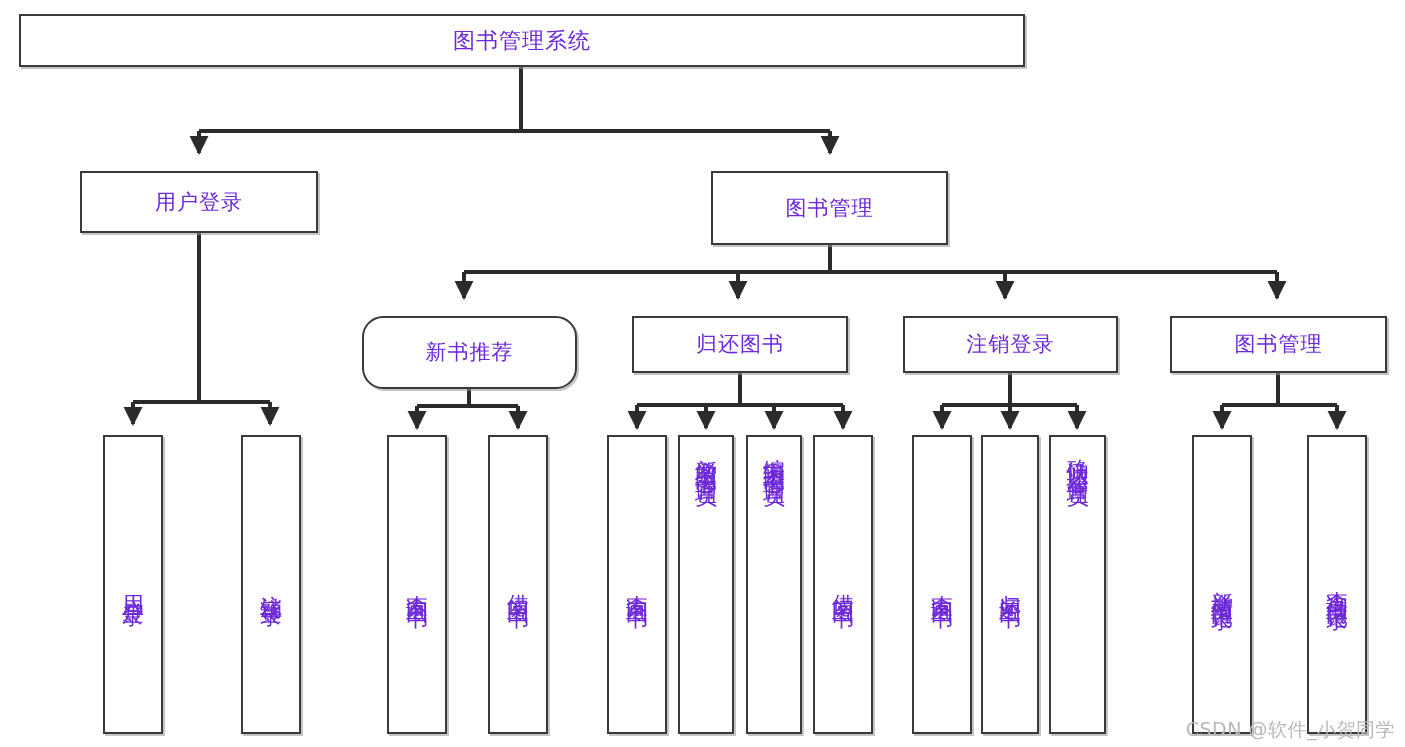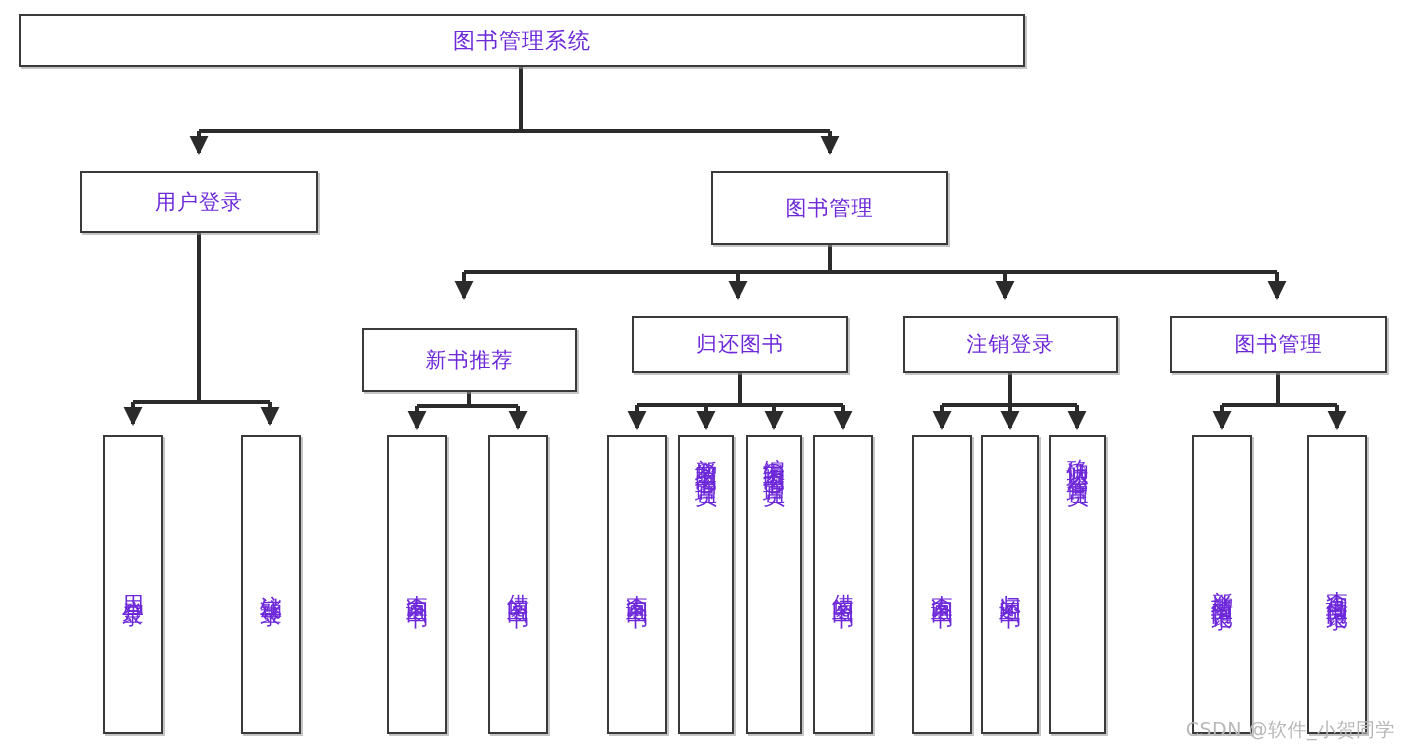--- a/index.html
+++ b/index.html
@@ -138,21 +138,21 @@
     <span class="label">图书管理系统</span>
   </div>
 
   <div class="node lvl2" style="left:80px; top:171px; width:238px; height:62px;">
     <span class="label">用户登录</span>
   </div>
   <div class="node lvl2" style="left:711px; top:171px; width:237px; height:74px;">
     <span class="label">图书管理</span>
   </div>
 
-  <div class="node lvl3" style="left:362px; top:328px; width:215px; height:64px;">
+  <div class="node lvl3" style="left:362px; top:316px; width:215px; height:73px;border-radius:21px;">
     <span class="label">新书推荐</span>
   </div>
   <div class="node lvl3" style="left:632px; top:316px; width:216px; height:57px;">
     <span class="label">归还图书</span>
   </div>
   <div class="node lvl3" style="left:903px; top:316px; width:215px; height:57px;">
     <span class="label">注销登录</span>
   </div>
   <div class="node lvl3" style="left:1170px; top:316px; width:217px; height:57px;">
     <span class="label">图书管理</span>

